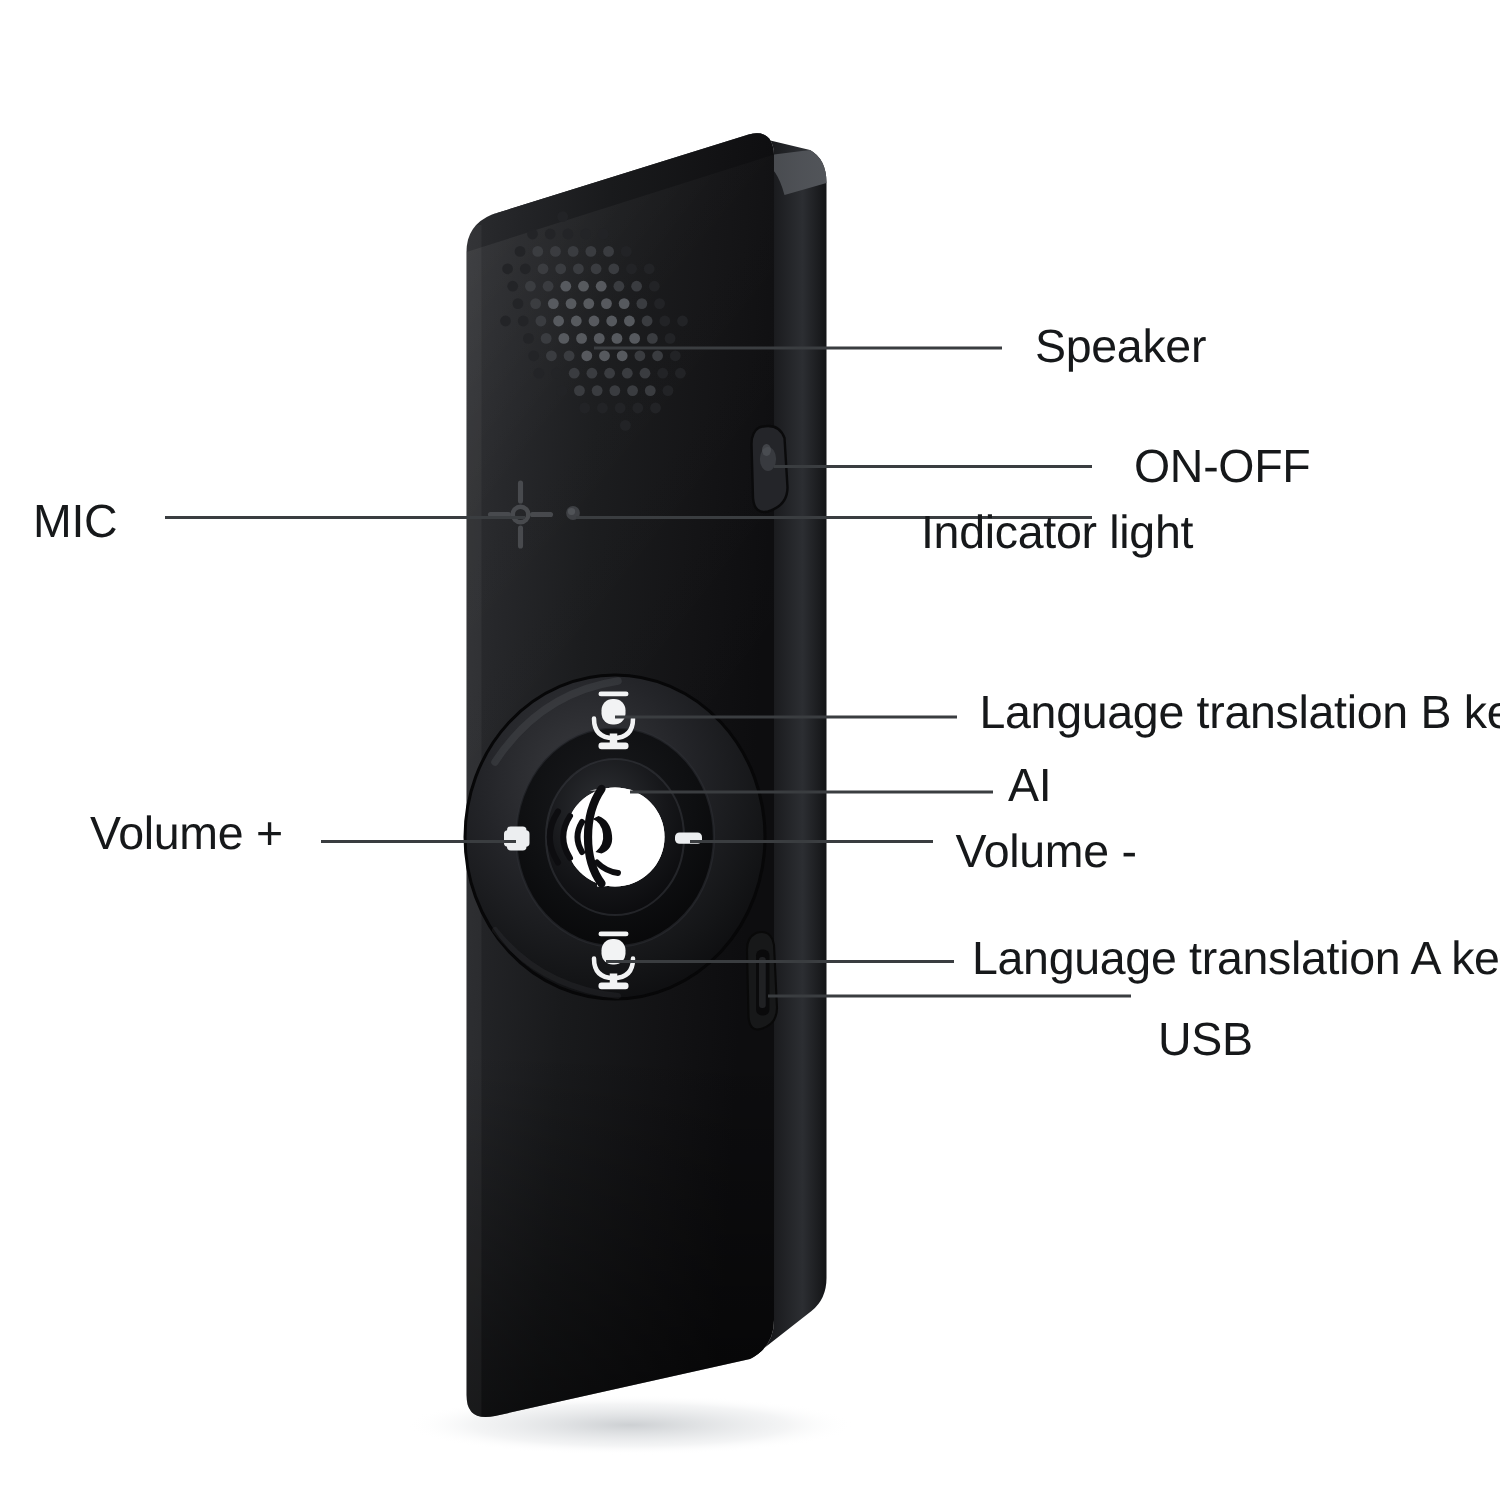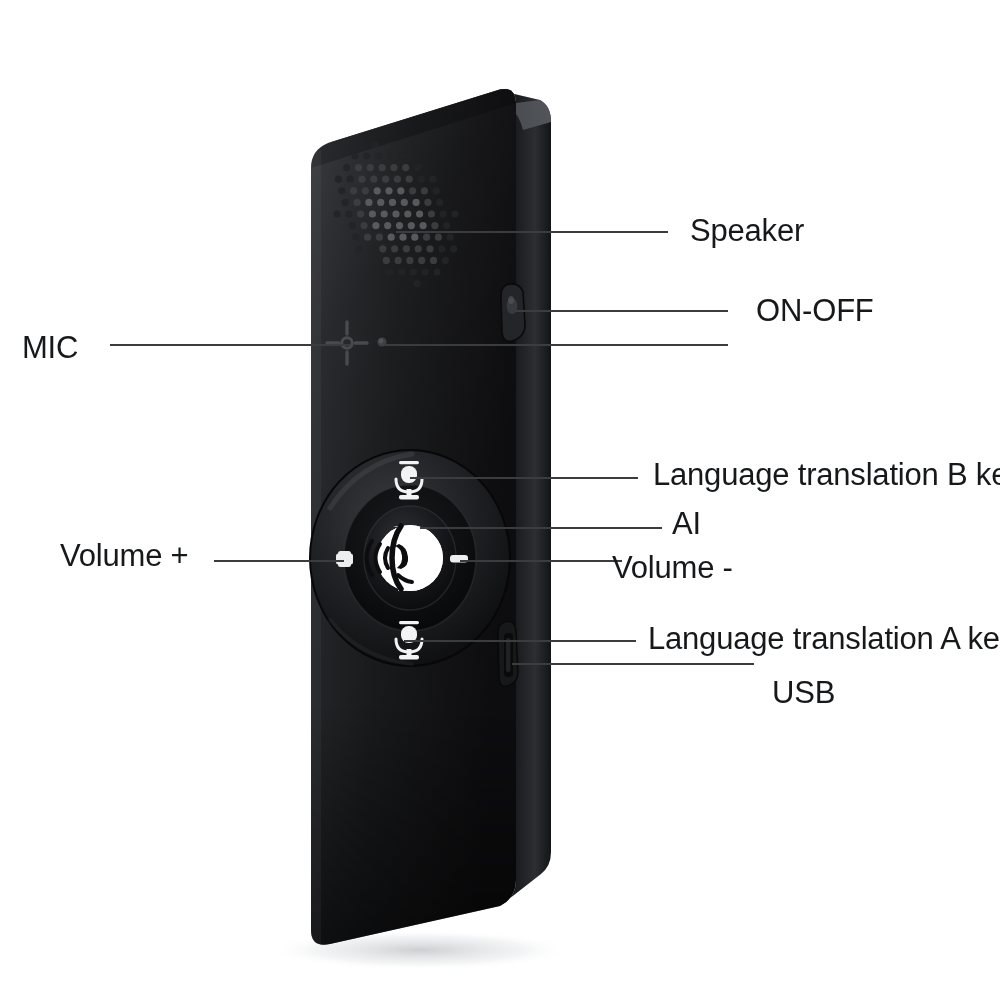--- a/index.html
+++ b/index.html
@@ -311,28 +311,29 @@
   <div class="leader" style="left:420px;top:527px;width:242px;"></div>
   <div class="leader" style="left:460px;top:560px;width:162px;"></div>
   <div class="leader" style="left:214px;top:560px;width:130px;"></div>
   <div class="leader" style="left:404px;top:640px;width:232px;"></div>
   <div class="leader" style="left:512px;top:663px;width:242px;"></div>
 
   <div class="label right" style="left:690px;top:215px;">Speaker</div>
 
   <div class="label right" style="left:756px;top:295px;">ON-OFF</div>
 
+  <div class="label right" style="left:614px;top:339px;">Indicator light</div>
 
   <div class="label left" style="left:22px;top:332px;">MIC</div>
 
   <div class="label right" style="left:653px;top:459px;">Language translation B key</div>
 
   <div class="label right" style="left:672px;top:508px;">AI</div>
 
-  <div class="label right" style="left:612px;top:552px;text-align:right;">Volume -</div>
+  <div class="label right" style="left:637px;top:552px;text-align:right;">Volume -</div>
 
   <div class="label left" style="left:60px;top:540px;">Volume +</div>
 
   <div class="label right" style="left:648px;top:623px;">Language translation A key</div>
 
   <div class="label right" style="left:772px;top:666px;margin-top:11px;">USB</div>
 
 </div>
 
 </body></html>

